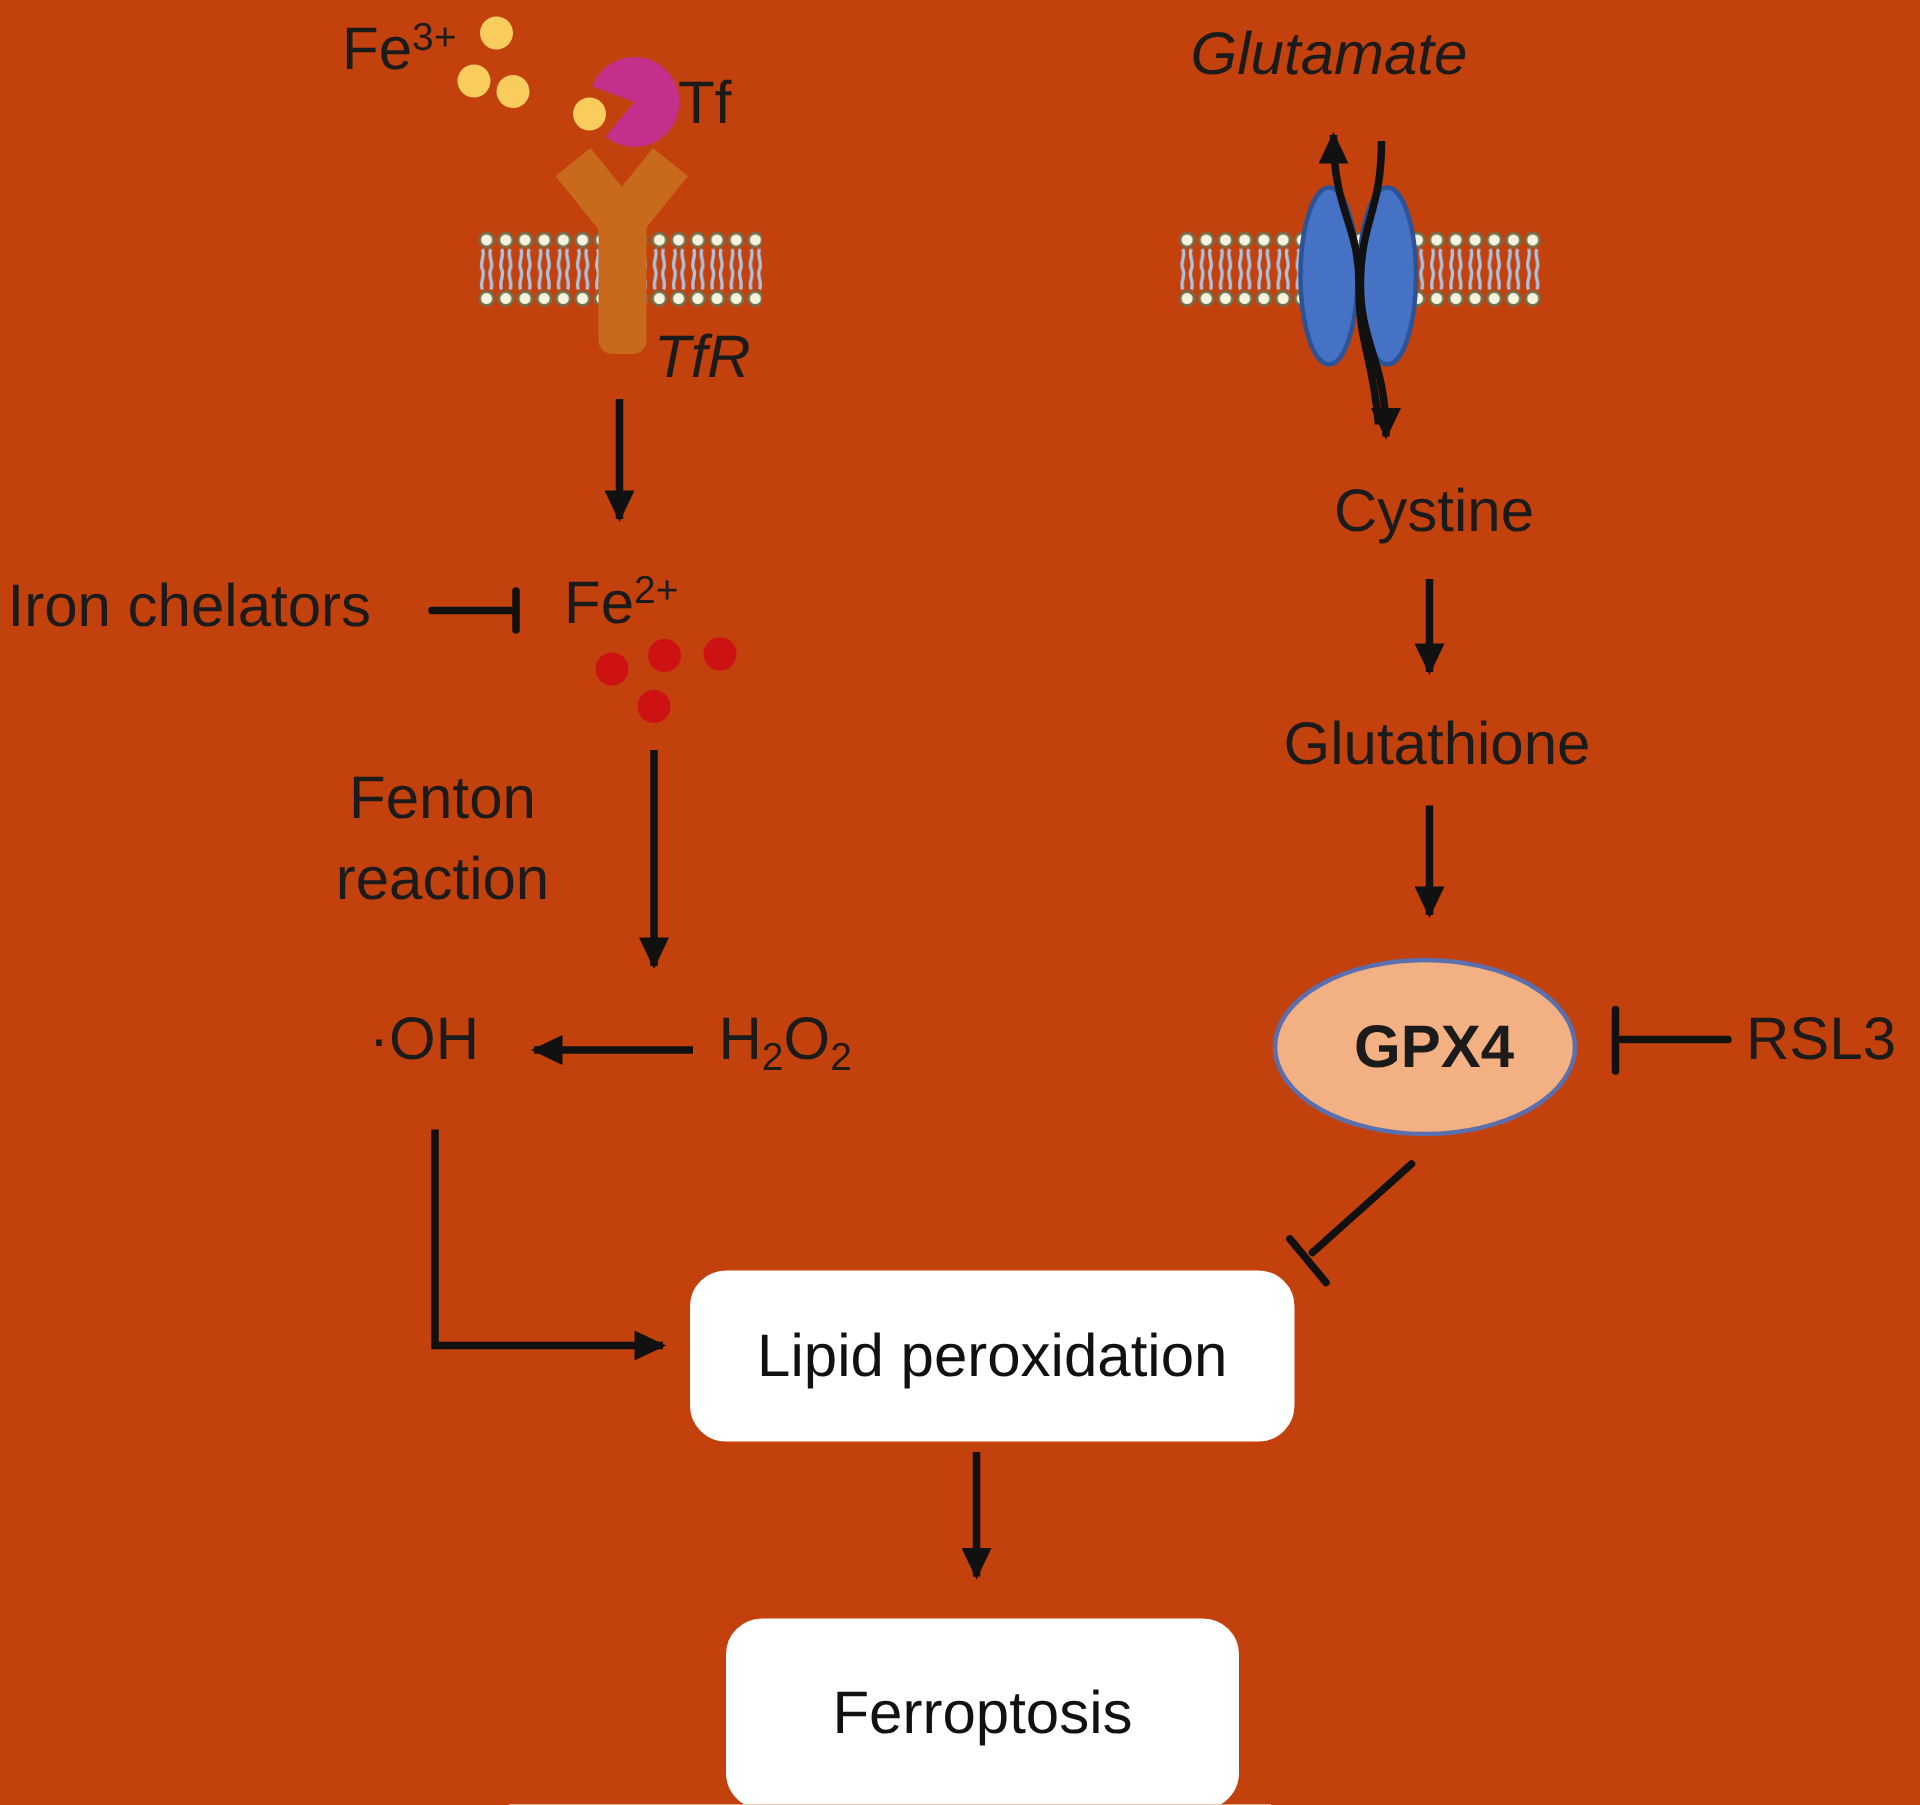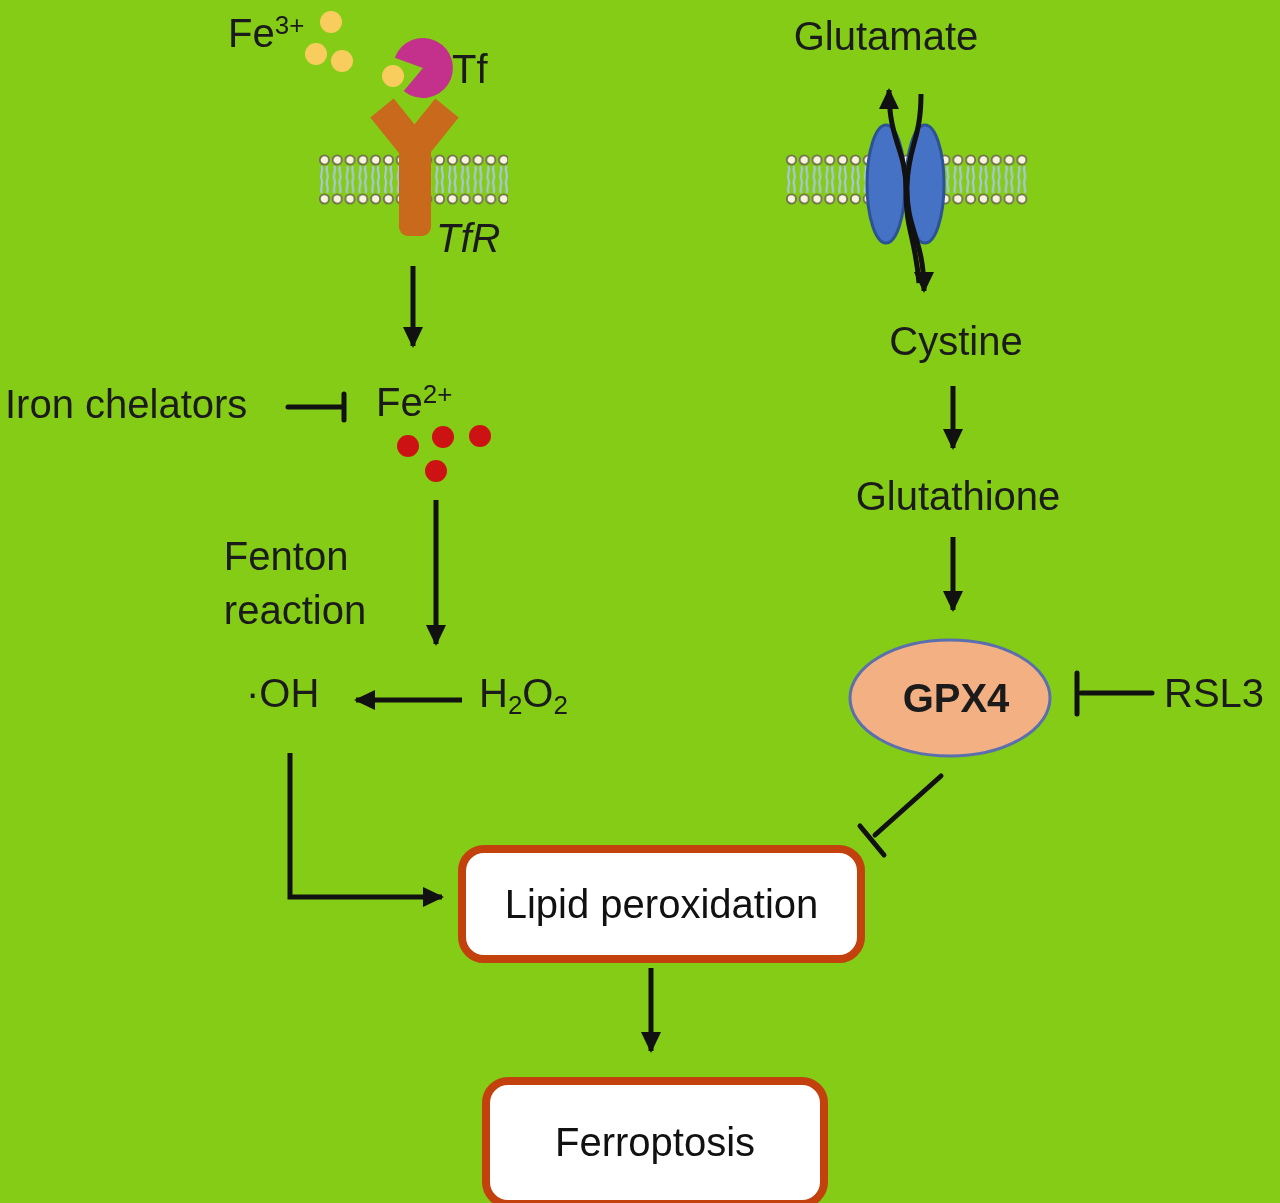--- a/index.html
+++ b/index.html
@@ -1,28 +1,28 @@
 <!DOCTYPE html>
 <html><head>
 <meta charset="utf-8">
 <style>
   html,body{margin:0;padding:0;background:#ffffff;}
   .canvas{
-    position:relative;width:1280px;height:1203px;background:#84cc16;
+    position:relative;width:1280px;height:1203px;background:#c2410c;
     font-family:"Liberation Sans", sans-serif;color:#1b1b1b;overflow:hidden;
   }
   svg.layer{position:absolute;left:0;top:0;z-index:2;pointer-events:none;}
   .lbl{position:absolute;font-size:40px;line-height:1.15;white-space:nowrap;z-index:3;}
   .ctr{transform:translateX(-50%);}
-  .two{text-align:left;line-height:1.34;margin-top:24px;}
+  .two{text-align:center;line-height:1.34;}
   .sup{font-size:26px;vertical-align:13px;letter-spacing:0;}
   .sub{font-size:26px;vertical-align:-7px;}
   .redbox{
     position:absolute;box-sizing:border-box;background:#ffffff;
-    border:8px solid #c2410c;border-radius:26px;
+    border:2px solid #c2410c;border-radius:26px;
     display:flex;align-items:center;justify-content:center;
     font-size:40px;color:#111111;z-index:1;
   }
 </style>
 </head>
 <body>
 
 <div class="canvas">
 
   <svg class="layer" width="1280" height="1203" viewBox="0 0 1280 1203">
@@ -93,21 +93,21 @@
       <path d="M941 776 L875 835 M860 826 L884 855"></path>
     </g>
   </svg>
 
   <div class="lbl" style="left:228px;top:10px;"><span>Fe</span><span class="sup">3+</span></div>
 
   <div class="lbl" style="left:452px;top:46px;">Tf</div>
 
   <div class="lbl" style="left:436px;top:215px;font-style:italic;">TfR</div>
 
-  <div class="lbl ctr" style="left:886px;top:13px;">Glutamate</div>
+  <div class="lbl ctr" style="left:886px;top:13px;font-style:italic;">Glutamate</div>
 
   <div class="lbl ctr" style="left:956px;top:318px;">Cystine</div>
 
   <div class="lbl ctr" style="left:958px;top:473px;">Glutathione</div>
 
   <div class="lbl" style="left:5px;top:381px;">Iron chelators</div>
 
   <div class="lbl" style="left:376px;top:379px;"><span>Fe</span><span class="sup">2+</span></div>
 
   <div class="lbl two ctr" style="left:295px;top:506px;">

